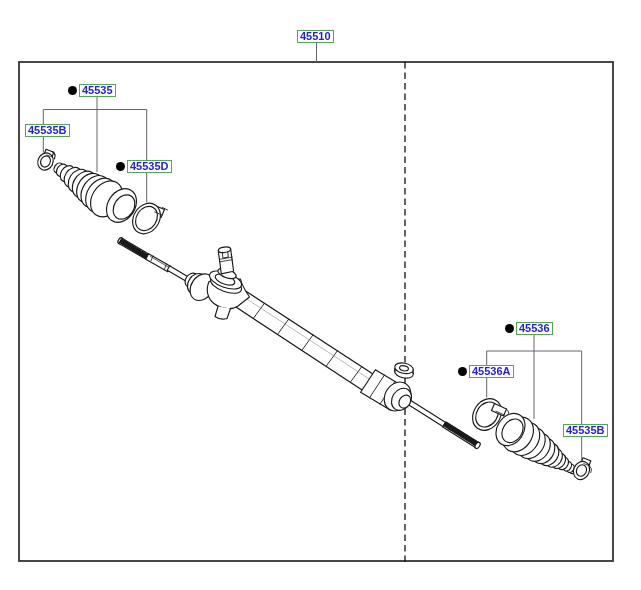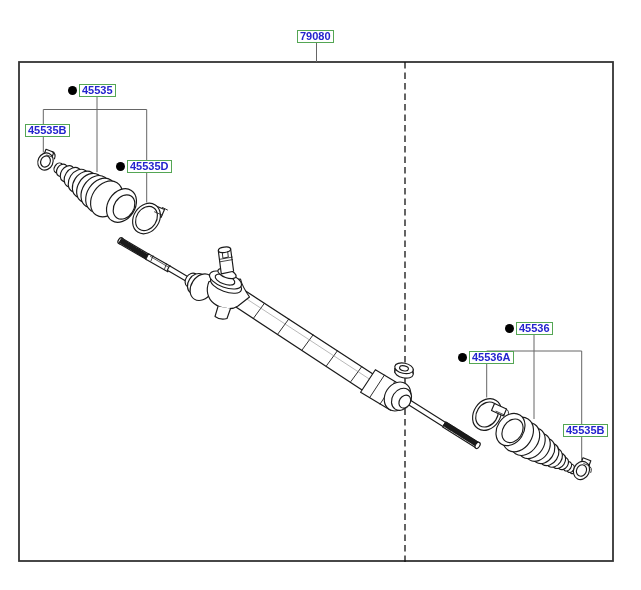--- a/index.html
+++ b/index.html
@@ -157,21 +157,21 @@
       <path d="M583,457.8 L590.8,460.8 L588.8,466.3 L581,463.3 Z"></path>
       <path d="M588.5,465.5 Q592.8,467.5 590.8,472.5" fill="none" stroke-width="0.9"></path>
       <ellipse cx="581.5" cy="470.5" rx="7.8" ry="9.3" transform="rotate(25 581.5 470.5)"></ellipse>
       <ellipse cx="581.5" cy="470.5" rx="4.9" ry="5.9" transform="rotate(25 581.5 470.5)"></ellipse>
       <line x1="583.8" y1="463.6" x2="589" y2="465.6" stroke-width="0.8"></line>
     </g>
   </g>
 </svg>
 
 <div class="callout" style="left:297px;top:30px;">
-  <span class="plabel">79080</span>
+  <span class="plabel">45510</span>
 </div>
 
 <div class="callout" style="left:68px;top:84px;justify-content:space-between;">
   <span class="bullet"></span>
   <span class="plabel">45535</span>
 </div>
 
 <div class="callout" style="left:25px;top:124px;">
   <span class="plabel">45535B</span>
 </div>
@@ -179,21 +179,21 @@
 <div class="callout" style="left:116px;top:160px;">
   <span class="bullet"></span>
   <span class="plabel">45535D</span>
 </div>
 
 <div class="callout" style="left:505px;top:322px;text-align:right;">
   <span class="bullet"></span>
   <span class="plabel">45536</span>
 </div>
 
-<div class="callout" style="left:458px;top:351px;align-items:center;">
+<div class="callout" style="left:458px;top:365px;align-items:center;">
   <span class="bullet"></span>
   <span class="plabel">45536A</span>
 </div>
 
 <div class="callout" style="left:563px;top:424px;">
   <span class="plabel">45535B</span>
 </div>
 
 </div>
 

